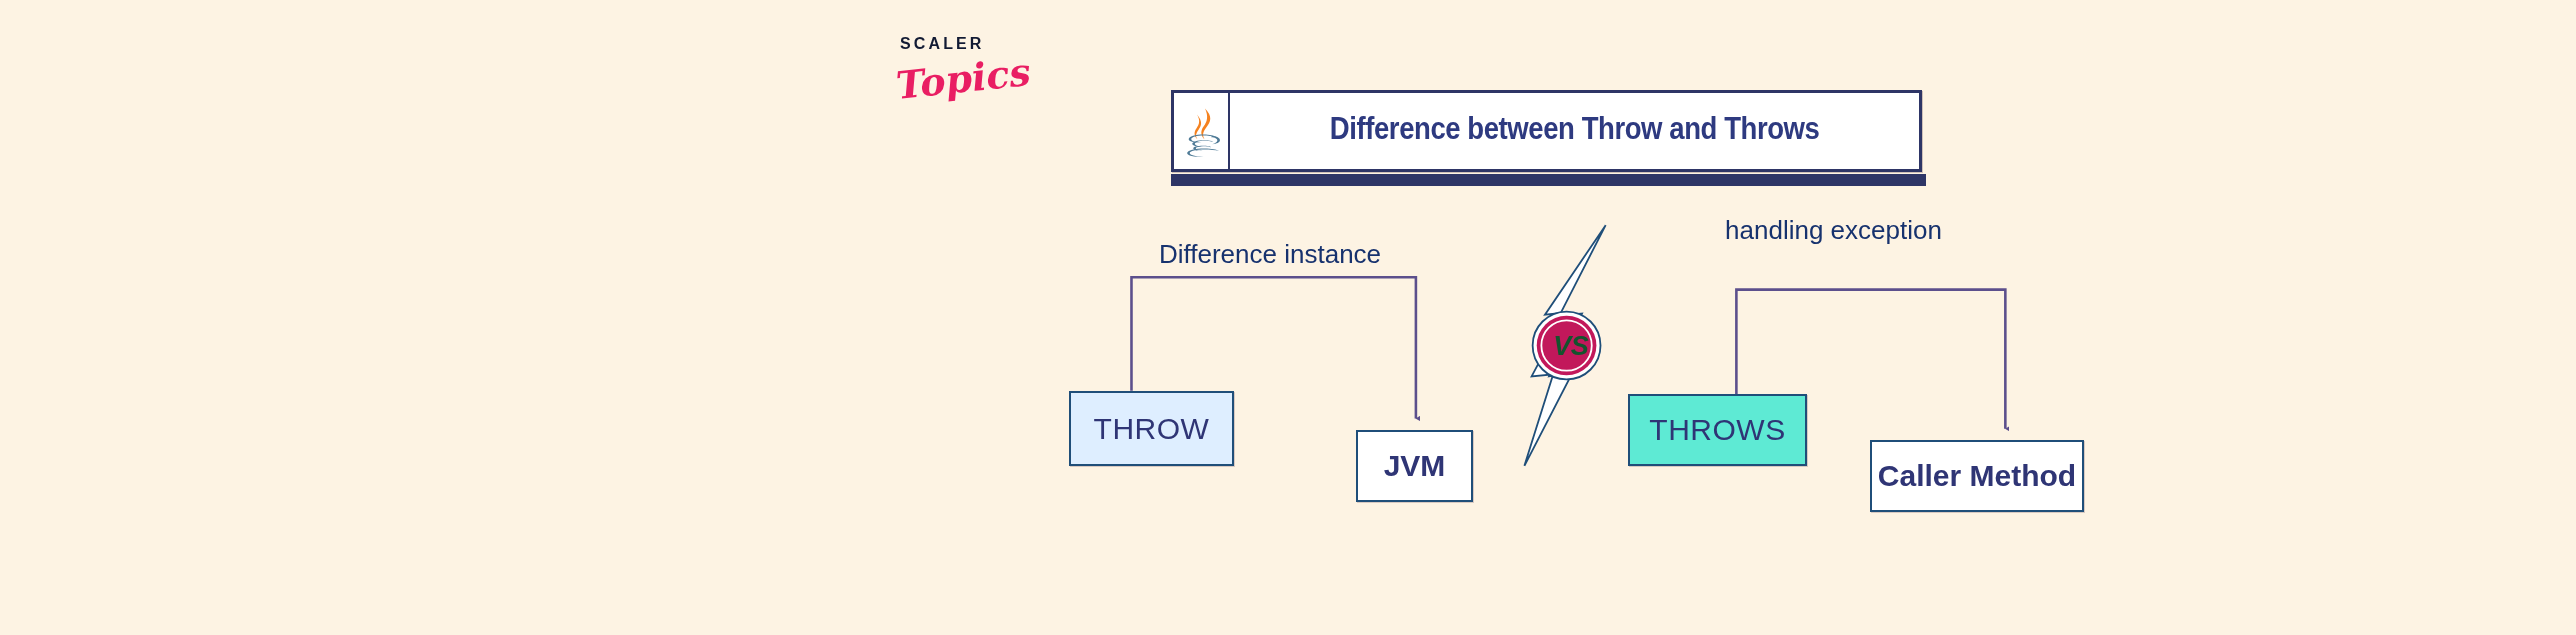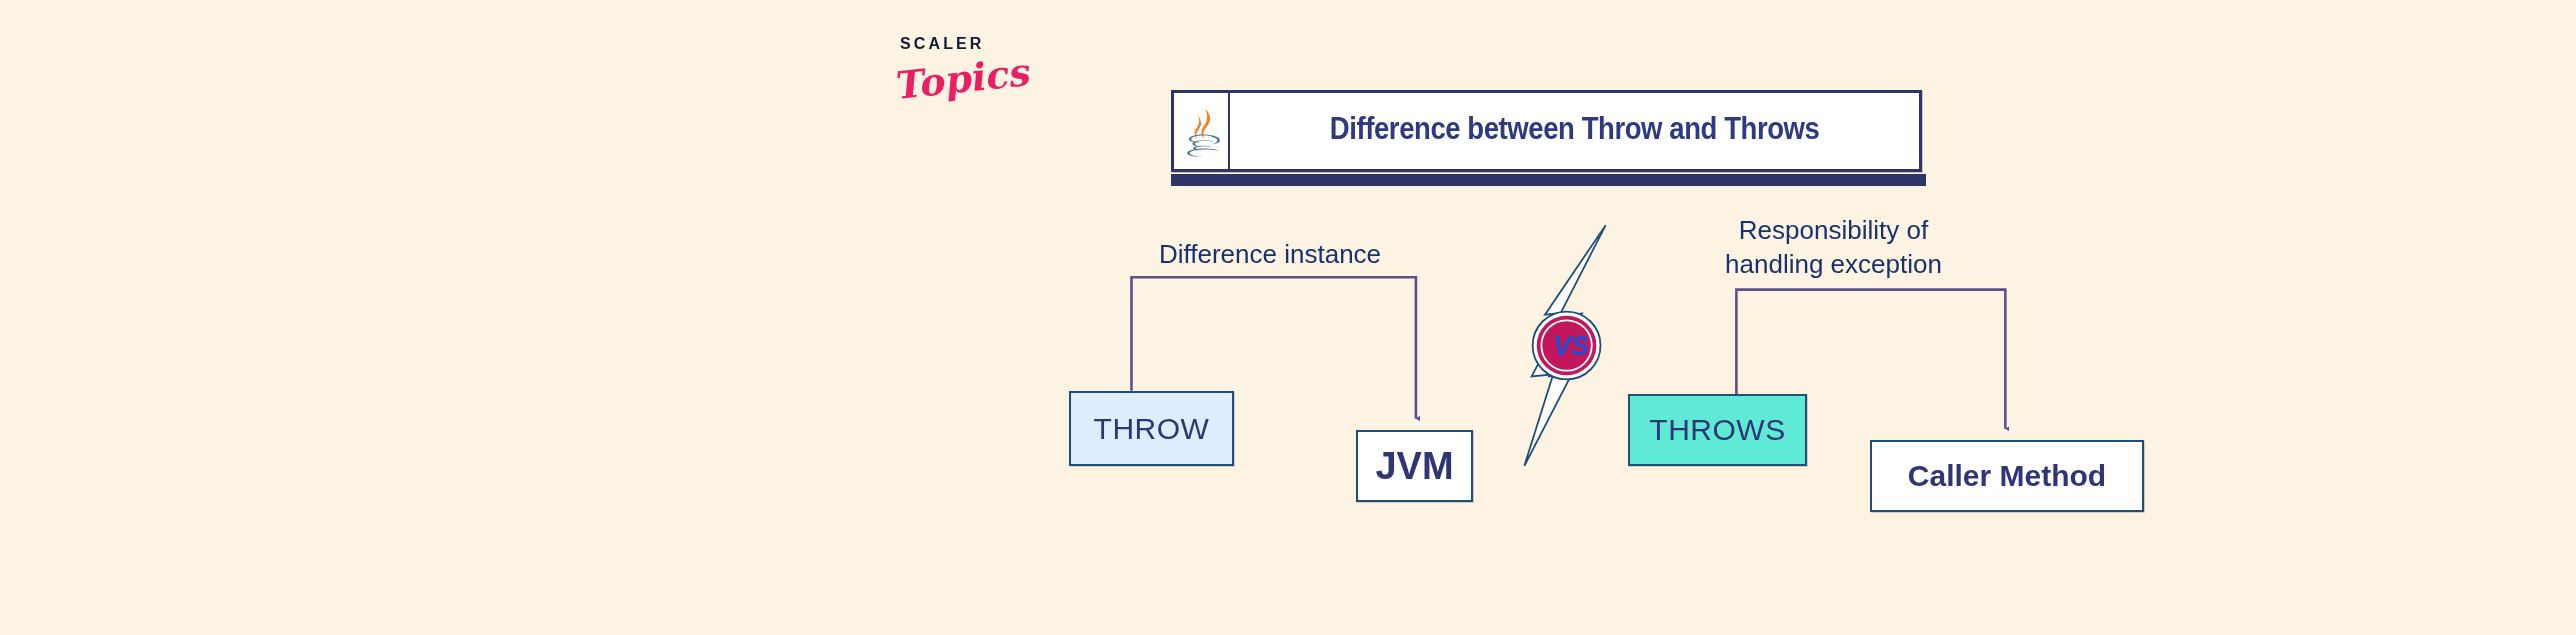--- a/index.html
+++ b/index.html
@@ -120,30 +120,30 @@
   #box-throw {
     left: 1069px;  top: 391px;  width: 165px; height: 75px;
     background: #deeeff;
   }
   #box-throw span { font-size: 30px; font-weight: normal; letter-spacing: 0.5px; }
 
   #box-jvm {
     left: 1356px; top: 430px; width: 117px; height: 72px;
     background: #ffffff;
   }
-  #box-jvm span { font-size: 38px; font-weight: bold; letter-spacing: 0px; }
+  #box-jvm span { font-size: 30px; font-weight: bold; letter-spacing: 0px; }
 
   #box-throws {
     left: 1628px; top: 394px; width: 179px; height: 72px;
     background: #5eead4;
   }
   #box-throws span { font-size: 30px; font-weight: normal; letter-spacing: 0.5px; }
 
   #box-caller {
-    left: 1870px; top: 440px; width: 274px; height: 72px;
+    left: 1870px; top: 440px; width: 214px; height: 72px;
     background: #ffffff;
   }
   #box-caller span { font-size: 30px; font-weight: bold; }
 
   
   .edge-label {
     position: absolute;
     color: #17326e;
     font-family: "Liberation Sans Narrow", "Liberation Sans", sans-serif;
     font-size: 26px;
@@ -174,21 +174,21 @@
     position: absolute;
     left: 0; top: 0;
     width: 108px; height: 247px;
     display: flex; align-items: center; justify-content: center;
   }
   #vs-text span {
     font-family: "Liberation Sans", sans-serif;
     font-weight: bold;
     font-style: italic;
     font-size: 27px;
-    color: #1d4ed8;
+    color: #14532d;
     letter-spacing: -0.5px;
     margin-left: 13.4px;
     margin-top: 1px;
   }
 </style>
 </head>
 <body>
 
 <div id="canvas">
 
@@ -239,21 +239,20 @@
     <div id="vs-text">
       <span>VS</span>
     </div>
   </div>
 
   <div class="edge-label" id="label-exception">
     <span>Difference instance</span>
   </div>
 
   <div class="edge-label" id="label-responsibility">
-    <div>Responsibility of</div>
     <div>handling exception</div>
   </div>
 
   <div class="dbox" id="box-throw">
     <span>THROW</span>
   </div>
 
   <div class="dbox" id="box-jvm">
     <span>JVM</span>
   </div>

